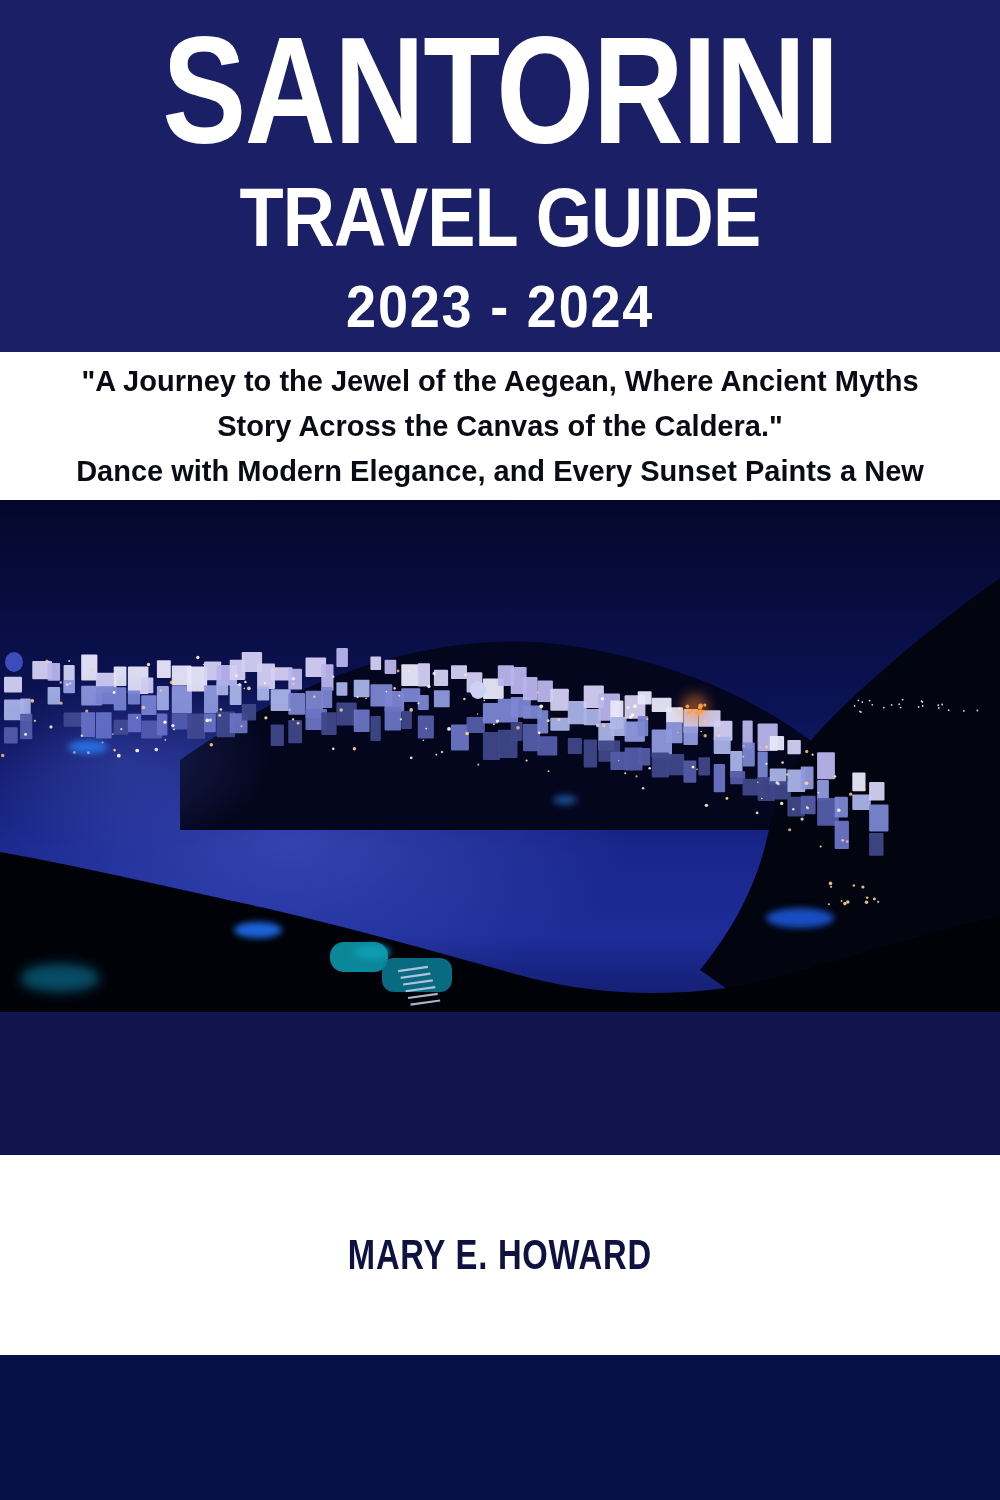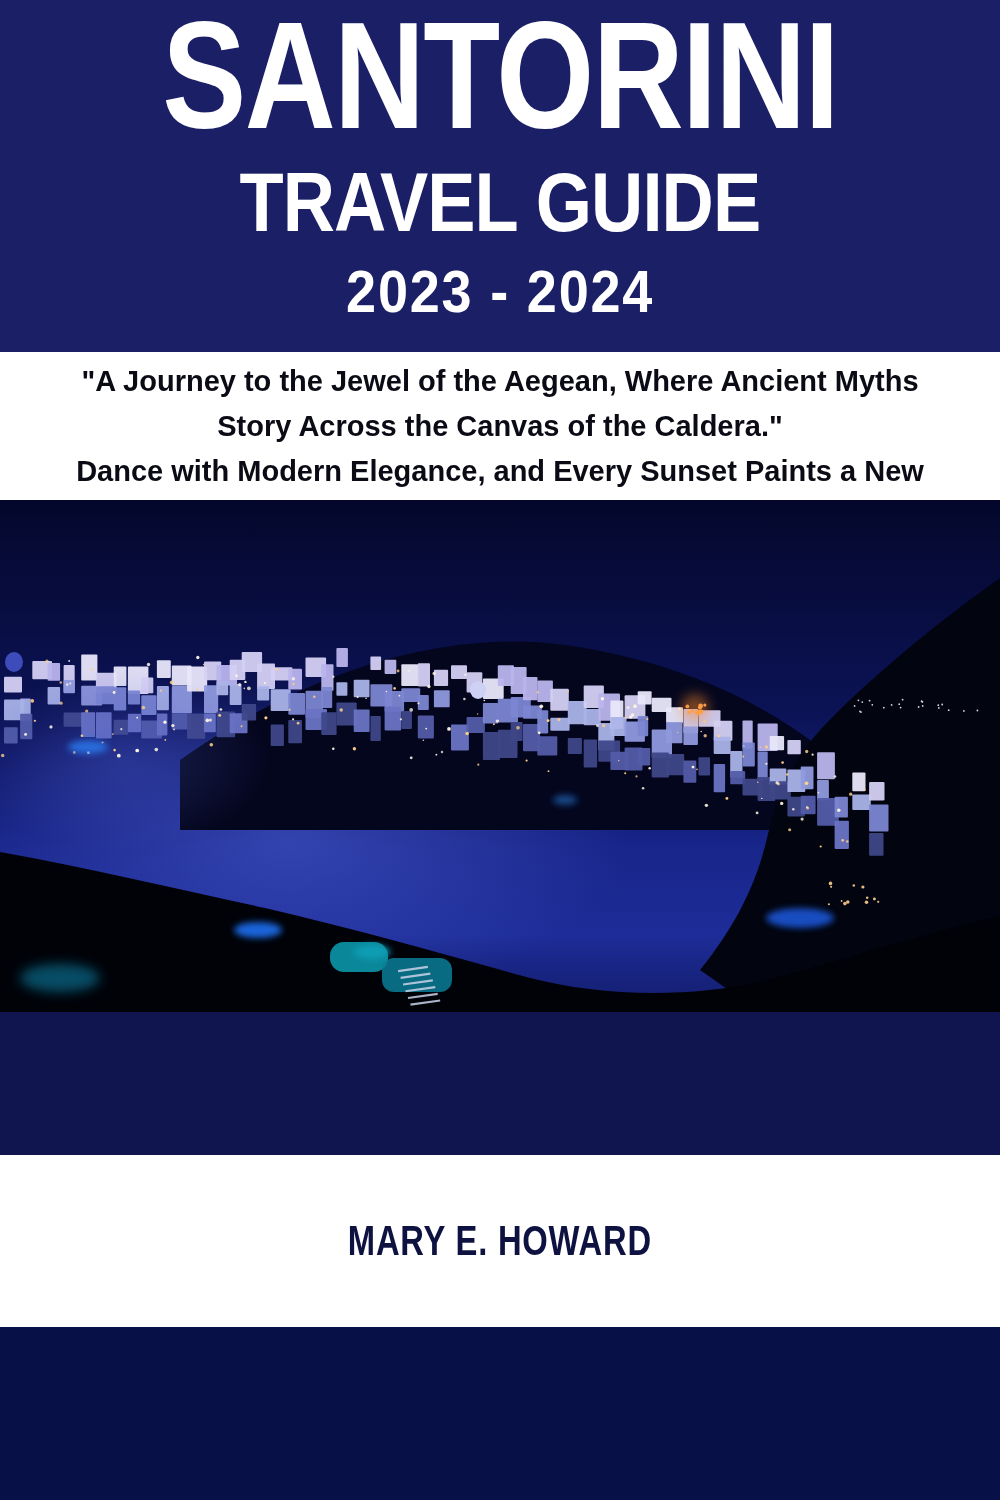--- a/index.html
+++ b/index.html
@@ -4,21 +4,21 @@
 <style>
   html,body{margin:0;padding:0;background:#2b2b2b;}
   .cover{
     position:relative;width:1000px;height:1500px;margin:0 auto;
     background:#ffffff;overflow:hidden;
     font-family:"Liberation Sans", sans-serif;
   }
   
   .header{
     height:352px;background:var(--header-navy,#1a1f66);
-    display:flex;flex-direction:column;align-items:center;justify-content:flex-start;
+    display:flex;flex-direction:column;align-items:center;justify-content:center;
     color:#fff;
   }
   .book-title{
     margin:0;font-size:150px;line-height:1;font-weight:700;white-space:nowrap;
     transform:scale(.84,1.02);letter-spacing:-2px;
   }
   .book-subtitle{
     margin-top:10px;font-size:84px;line-height:1;font-weight:700;white-space:nowrap;
     transform:scaleX(.86);letter-spacing:-1px;
   }
@@ -32,21 +32,21 @@
     display:flex;flex-direction:column;align-items:center;justify-content:center;
     text-align:center;
   }
   .tagline span{display:block;font-size:29px;line-height:45px;font-weight:700;white-space:nowrap;}
   
   .photo{margin:0;width:1000px;height:512px;display:block;position:relative;background:#060a30;}
   .photo svg{display:block;width:100%;height:100%;}
   
   .band-mid{height:143px;background:var(--band-navy,#10154f);}
   .author-band{
-    height:172px;background:#ffffff;color:var(--author-text,#0e1240);
+    height:200px;background:#ffffff;color:var(--author-text,#0e1240);
     display:flex;align-items:center;justify-content:center;
   }
   .author-name{
     font-size:42px;font-weight:700;white-space:nowrap;letter-spacing:1px;
     transform:scaleX(.78);
   }
   .band-bottom{height:185px;background:var(--footer-navy,#081048);}
 </style>
 </head>
 <body>

